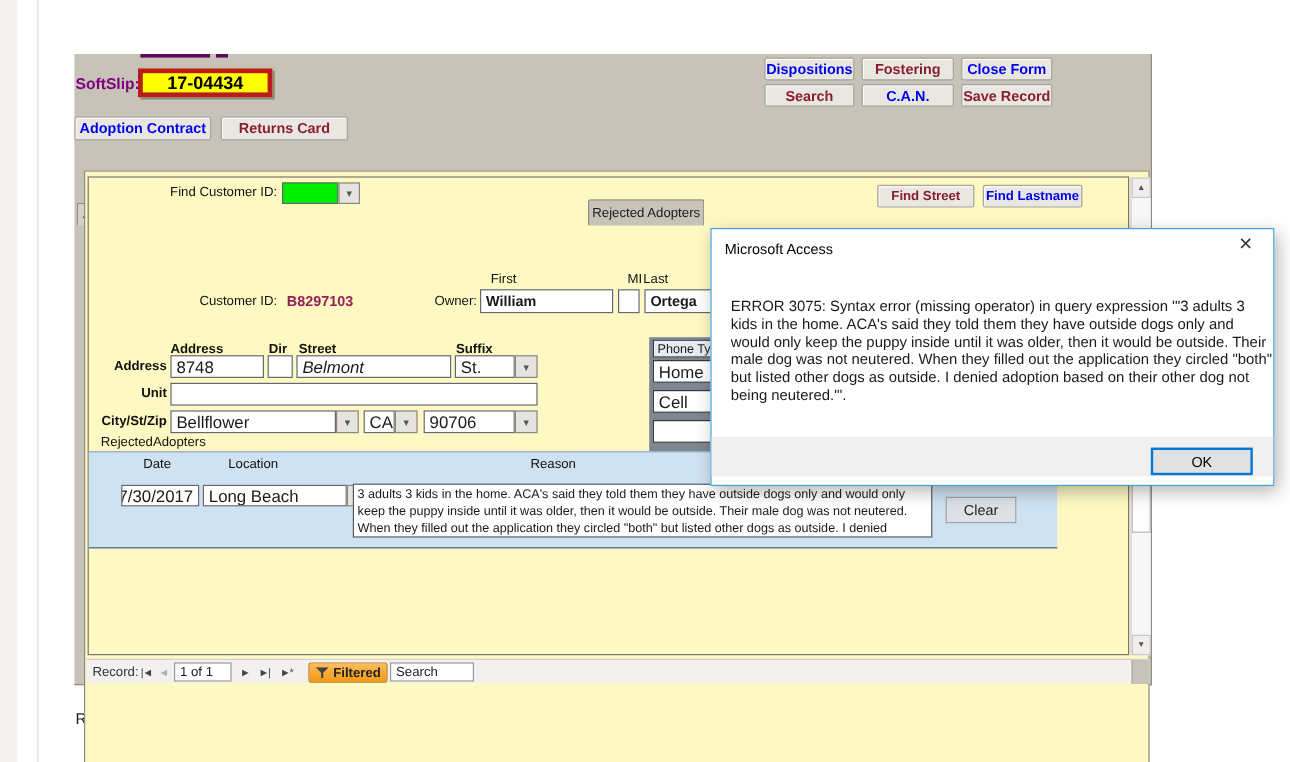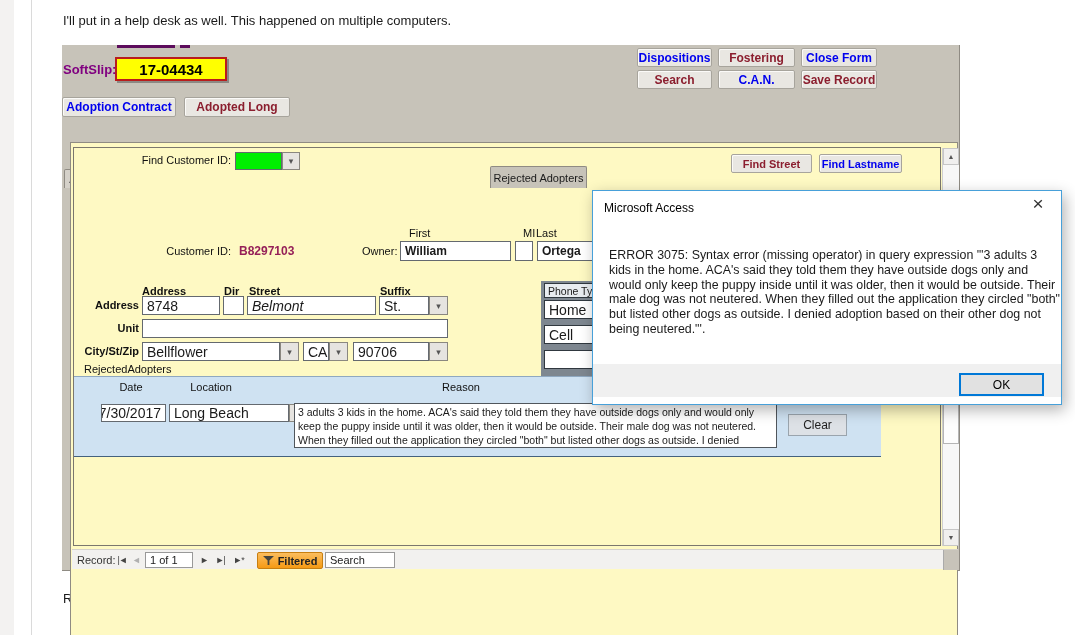--- a/index.html
+++ b/index.html
@@ -40,40 +40,39 @@
   .navbtn { font-size:9px; color:#444; display:flex; align-items:center; justify-content:center; letter-spacing:-1px; }
   .scl { background:#f0efee; border:1px solid #c6c6c6; color:#555; font-size:7px; display:flex; align-items:center; justify-content:center; }
 </style>
 </head>
 <body>
 
 <div id="page">
 
   <div class="abs" style="left:0;top:0;width:14px;height:635px;background:#f3f2f1;"></div>
   <div class="abs" style="left:31px;top:0;width:1px;height:635px;background:#dadada;"></div>
-  <div class="abs" style="left:63px;top:13px;font-size:13px;color:#1a1a1a;">I'll put in a help desk as well. This happened on multiple computers.</div>
 
   <div class="abs" style="left:62px;top:45px;width:898px;height:526px;background:#c7c3b9;border-right:1px solid #8f8b83;border-bottom:1px solid #8f8b83;">
 
     <div class="abs" style="left:55px;top:0;width:58px;height:3px;background:#5c0c5c;"></div>
     <div class="abs" style="left:118px;top:0;width:10px;height:3px;background:#5c0c5c;"></div>
 
     <div class="abs blbl" style="left:1px;top:17px;font-size:13px;color:#800080;">SoftSlip:</div>
-    <div class="abs" style="left:53px;top:12px;width:112px;height:24px;background:#ffff00;border:2px solid #b91c1c;box-shadow:2px 2px 0 rgba(90,90,90,.55);
+    <div class="abs" style="left:53px;top:12px;width:112px;height:24px;background:#ffff00;border:4px solid #b91c1c;box-shadow:2px 2px 0 rgba(90,90,90,.55);
                 display:flex;align-items:center;justify-content:center;font-size:15px;font-weight:bold;color:#000;">17-04434</div>
 
     <div class="abs btn3d txn txt-blue" style="left:575px;top:3px;width:75px;height:19px;">Dispositions</div>
     <div class="abs btn3d txt-maroon" style="left:656px;top:3px;width:77px;height:19px;">Fostering</div>
     <div class="abs btn3d txt-blue" style="left:739px;top:3px;width:76px;height:19px;">Close Form</div>
     <div class="abs btn3d txt-maroon" style="left:575px;top:25px;width:75px;height:19px;">Search</div>
     <div class="abs btn3d txt-blue" style="left:656px;top:25px;width:77px;height:19px;">C.A.N.</div>
     <div class="abs btn3d txt-maroon" style="left:739px;top:25px;width:76px;height:19px;">Save Record</div>
 
     <div class="abs btn3d txt-blue" style="left:0;top:52px;width:114px;height:20px;">Adoption Contract</div>
-    <div class="abs btn3d txt-maroon" style="left:122px;top:52px;width:106px;height:20px;">Adopted Long</div>
+    <div class="abs btn3d txt-maroon" style="left:122px;top:52px;width:106px;height:20px;">Returns Card</div>
 
     <div class="tab" style="left:2px;width:112px;">Adoption Information</div>
     <div class="tab" style="left:115px;width:110px;">Adopter Information</div>
     <div class="tab" style="left:226px;width:96px;">Adoption Services</div>
     <div class="tab" style="left:323px;width:48px;">Returns</div>
     <div class="tab" style="left:372px;width:57px;">Follow-Up</div>
     <div class="tab active" style="left:428px;width:97px;">Rejected Adopters</div>
 
     <div class="abs" style="left:8px;top:97px;width:888px;height:554px;background:#fef9c3;border:1px solid #8f8b83;z-index:2;">
 

